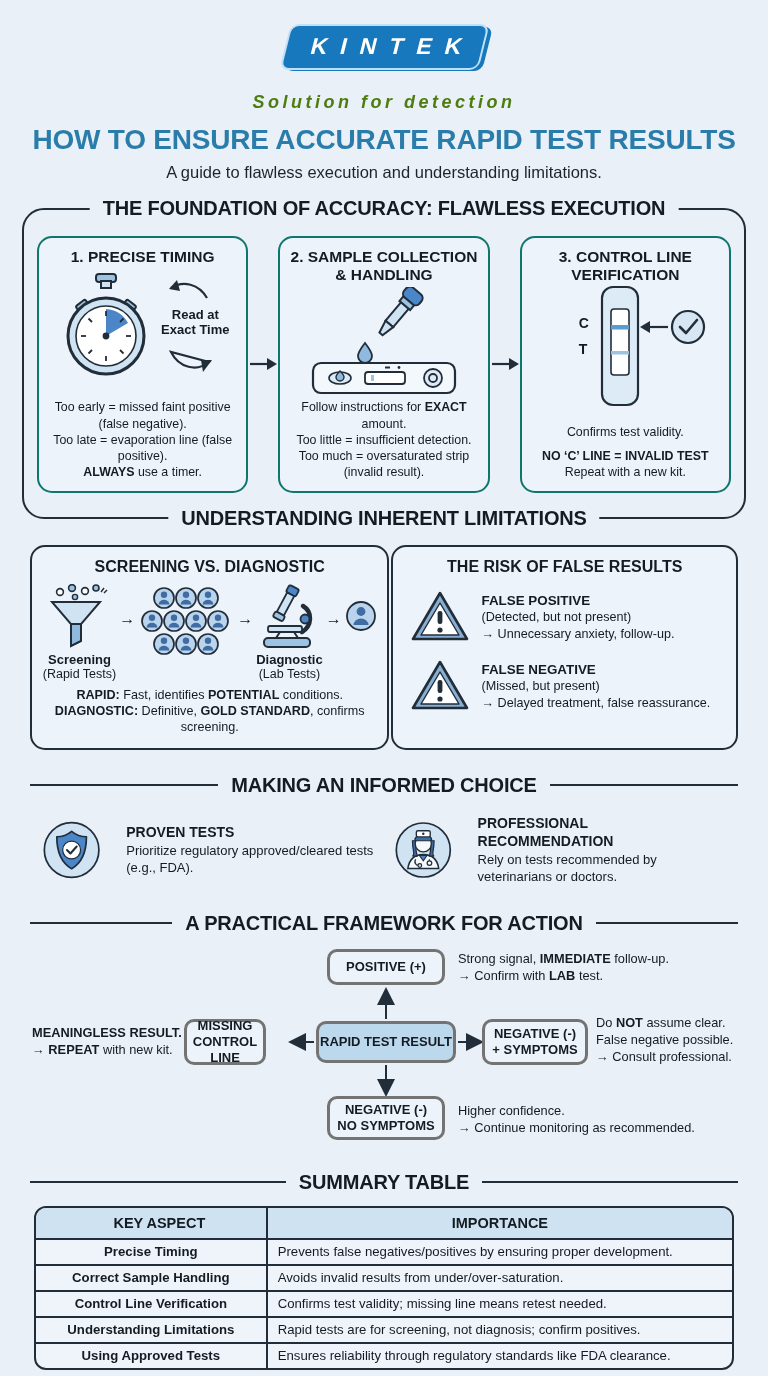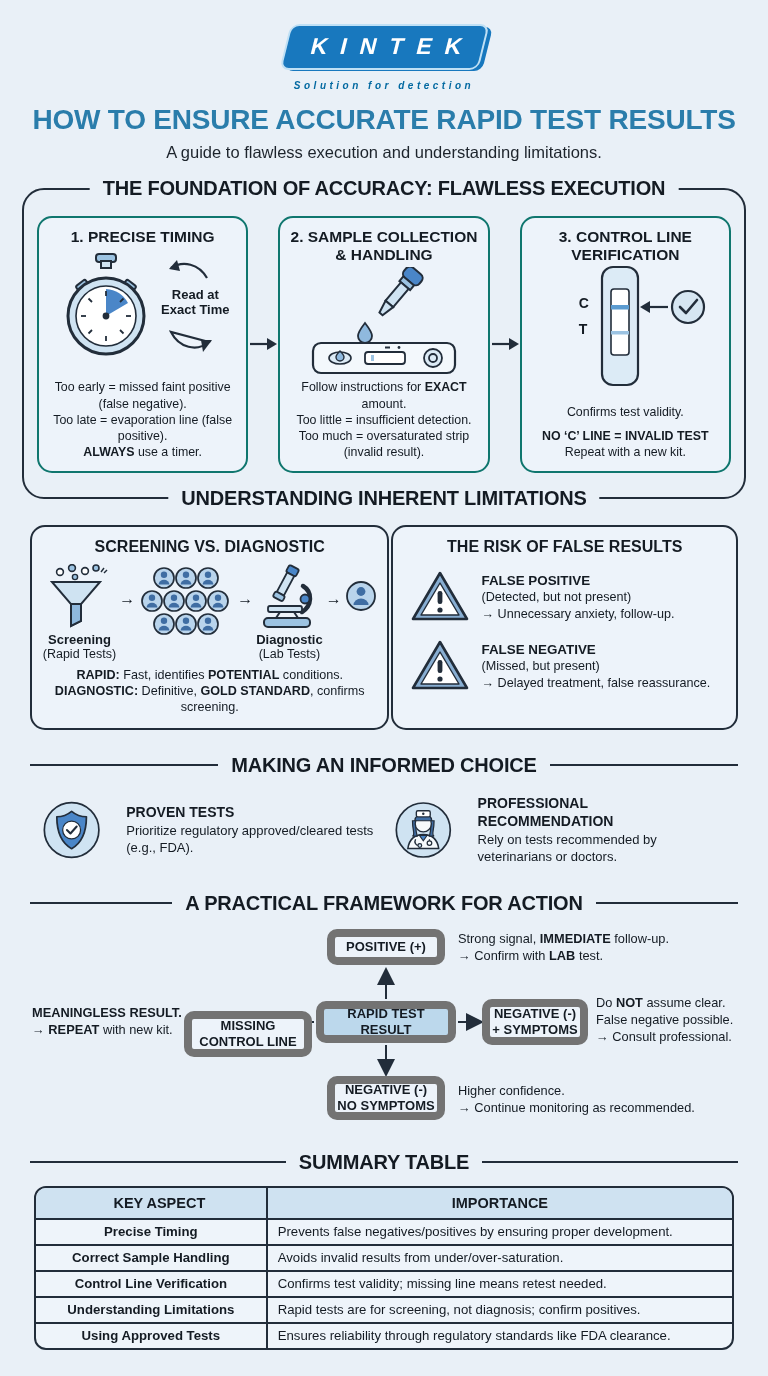--- a/index.html
+++ b/index.html
@@ -20,22 +20,22 @@
     transform:skewX(-14deg);
     background:#1878be; border:2px solid #bfe0f5; border-radius:9px;
     padding:7px 20px 8px 24px;
     box-shadow:5px 2px 0 -1px #1878be;
   }
   .logo-box span {
     color:#fff; font-weight:bold; font-size:23px; letter-spacing:13px;
     margin-right:-13px; white-space:nowrap;
   }
   .logo-tagline {
-    color:#0369a1; font-weight:bold; font-style:italic;
-    font-size:10px; letter-spacing:3.5px; margin-top:10px;
+    color:#4d7c0f; font-weight:bold; font-style:italic;
+    font-size:18px; letter-spacing:3.5px; margin-top:22px;
   }
   .page-title {
     margin-top:11px; font-size:28px; font-weight:bold;
     color:#2a7dab; letter-spacing:-0.2px;
   }
   .page-sub { font-size:16.5px; line-height:1.32; margin-top:6px; color:#1d242c; }
 
   
   .frame {
     position:relative; margin:24px 22px 0;
@@ -104,21 +104,21 @@
 
   
   .choice-row { display:flex; gap:20px; margin:15px 42px 0; }
   .choice-item { flex:1; display:flex; align-items:center; gap:25px; }
   .choice-text { font-size:13px; line-height:1.3; }
   .choice-title { font-size:14px; font-weight:bold; margin-bottom:2px; }
 
   
   .fc { position:relative; height:204px; margin-top:8px; }
   .fc-node {
-    position:absolute; border:8px solid #737373; border-radius:10px;
+    position:absolute; border:3px solid #737373; border-radius:10px;
     background:#edf3fa; font-size:13px; font-weight:bold; line-height:1.2;
     text-align:center; display:flex; flex-direction:column; justify-content:center;
   }
   .fc-node.center { background:#bcd8ec; }
   .fc-note { position:absolute; font-size:12.8px; line-height:1.32; }
   .fc-arrows { position:absolute; left:0; top:0; }
 
   
   .tbl-wrap {
     margin:12px 34px 0; border:2px solid #222d3a; border-radius:12px; overflow:hidden;
@@ -439,21 +439,21 @@
     <line x1="314" y1="99" x2="292" y2="99" stroke="#222d3a" stroke-width="2" marker-end="url(#ah)"></line>
     <line x1="458" y1="99" x2="480" y2="99" stroke="#222d3a" stroke-width="2" marker-end="url(#ah)"></line>
   </svg>
 
   <div class="fc-node" style="left:327px; top:6px; width:118px; height:36px;">
     <div>POSITIVE (+)</div>
   </div>
   <div class="fc-node center" style="left:316px; top:78px; width:140px; height:42px;">
     <div>RAPID TEST RESULT</div>
   </div>
-  <div class="fc-node" style="left:184px; top:88px; width:128px; height:46px;">
+  <div class="fc-node" style="left:184px; top:76px; width:82px; height:46px;">
     <div>MISSING</div>
     <div>CONTROL LINE</div>
   </div>
   <div class="fc-node" style="left:482px; top:76px; width:106px; height:46px;">
     <div>NEGATIVE (-)</div>
     <div>+ SYMPTOMS</div>
   </div>
   <div class="fc-node" style="left:327px; top:153px; width:118px; height:44px;">
     <div>NEGATIVE (-)</div>
     <div>NO SYMPTOMS</div>

